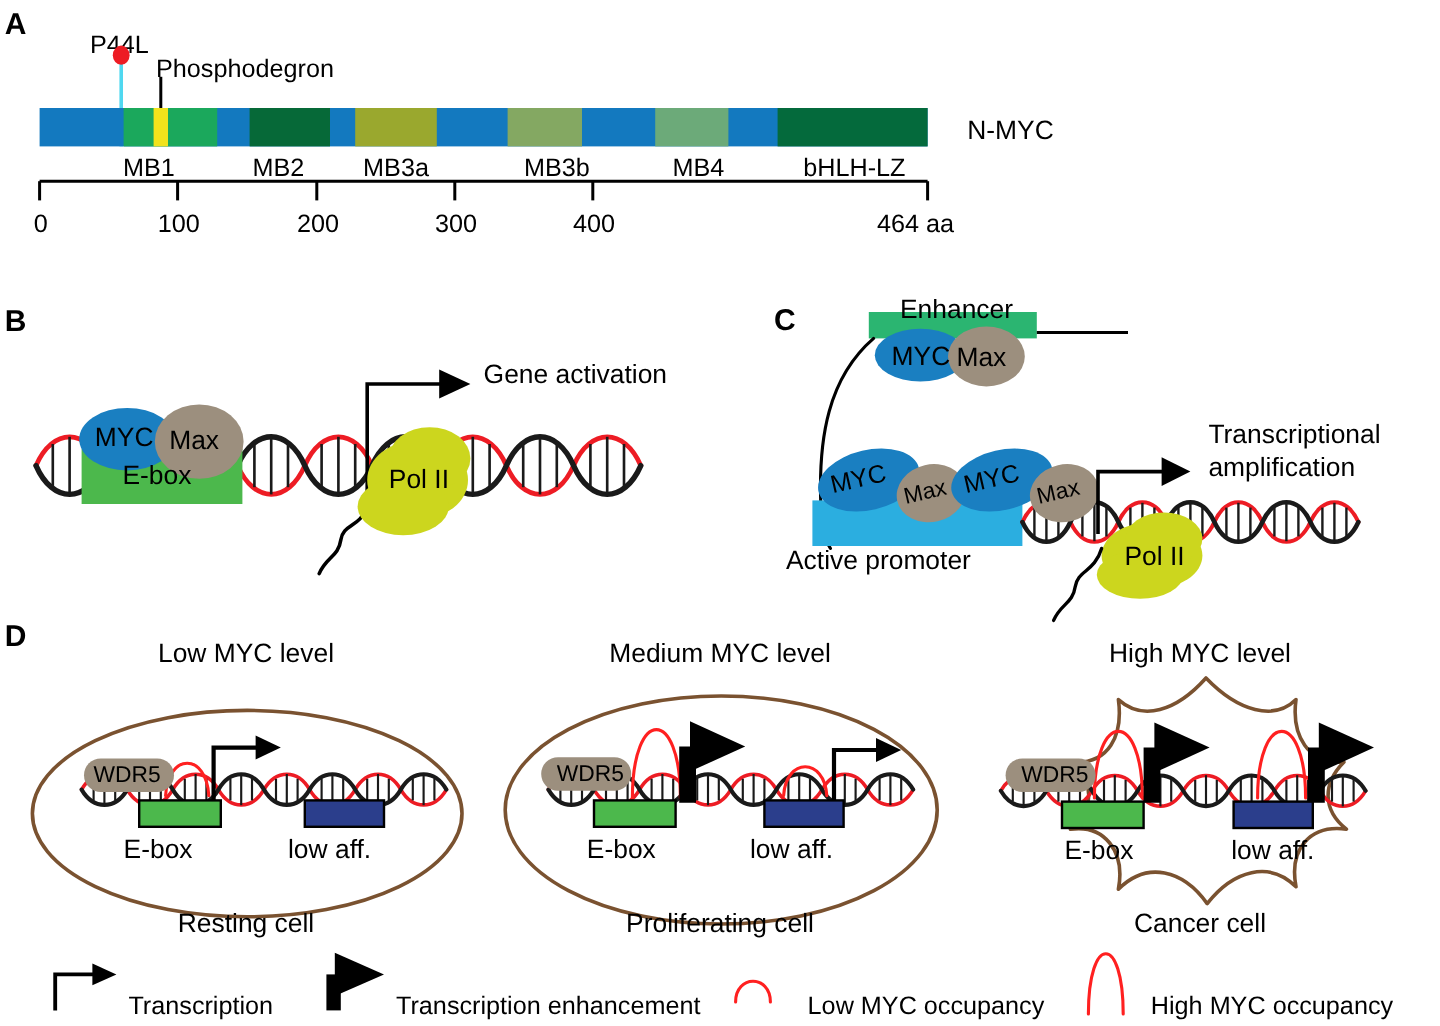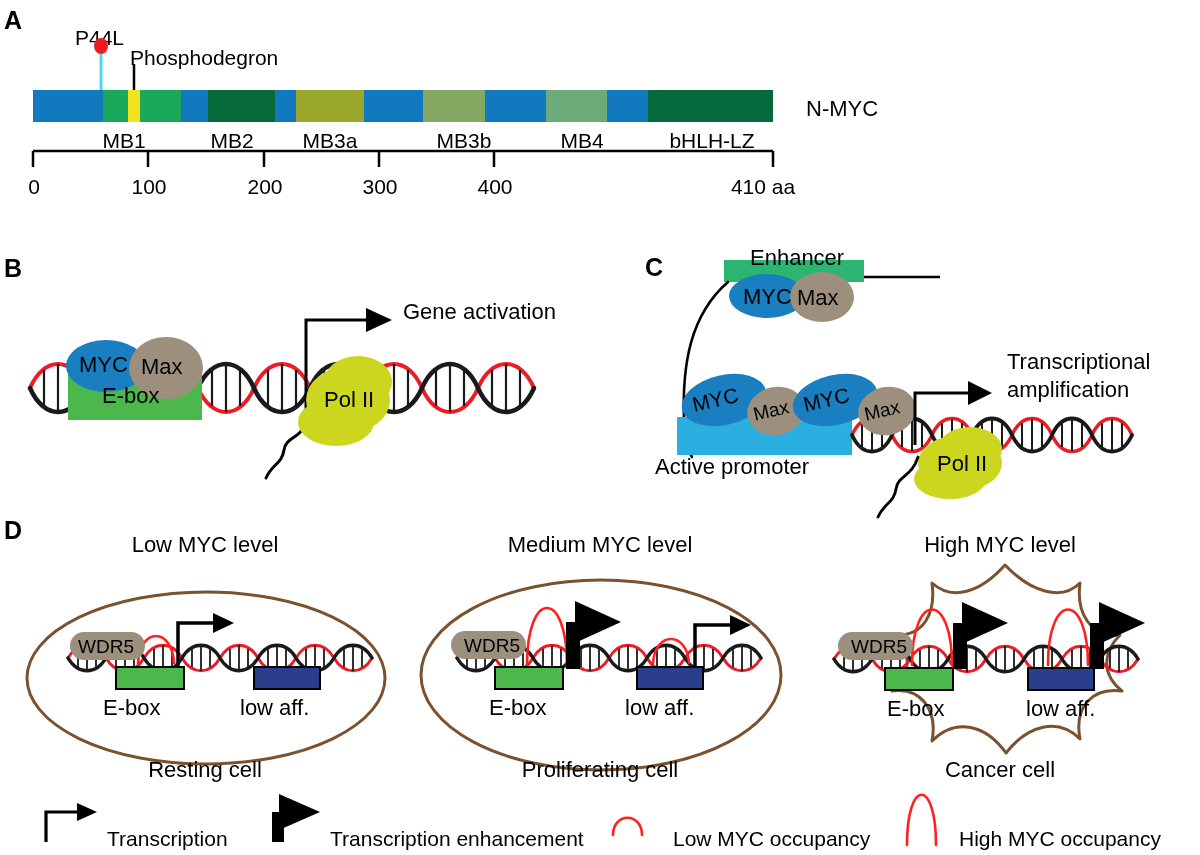--- a/index.html
+++ b/index.html
@@ -57,21 +57,21 @@
   <div class="lbl ctr" style="left:330px;top:130px;">MB3a</div>
   <div class="lbl ctr" style="left:464px;top:130px;">MB3b</div>
   <div class="lbl ctr" style="left:582px;top:130px;">MB4</div>
   <div class="lbl ctr" style="left:712px;top:130px;">bHLH-LZ</div>
 
   <div class="lbl ctr" style="left:34px;top:176px;">0</div>
   <div class="lbl ctr" style="left:149px;top:176px;">100</div>
   <div class="lbl ctr" style="left:265px;top:176px;">200</div>
   <div class="lbl ctr" style="left:380px;top:176px;">300</div>
   <div class="lbl ctr" style="left:495px;top:176px;">400</div>
-  <div class="lbl ctr" style="left:763px;top:176px;">410 aa</div>
+  <div class="lbl ctr" style="left:763px;top:176px;">464 aa</div>
 
   <div class="panel-letter" style="left:4px;top:256px;">B</div>
 
   <svg width="620" height="250" style="left:0;top:250px;">
     <defs>
       <g id="helixB"></g>
     </defs>
 
     <g>
       <path d="M30,138 C44,106 72,106 86,138 C100,170 128,170 142,138 C156,106 184,106 198,138

